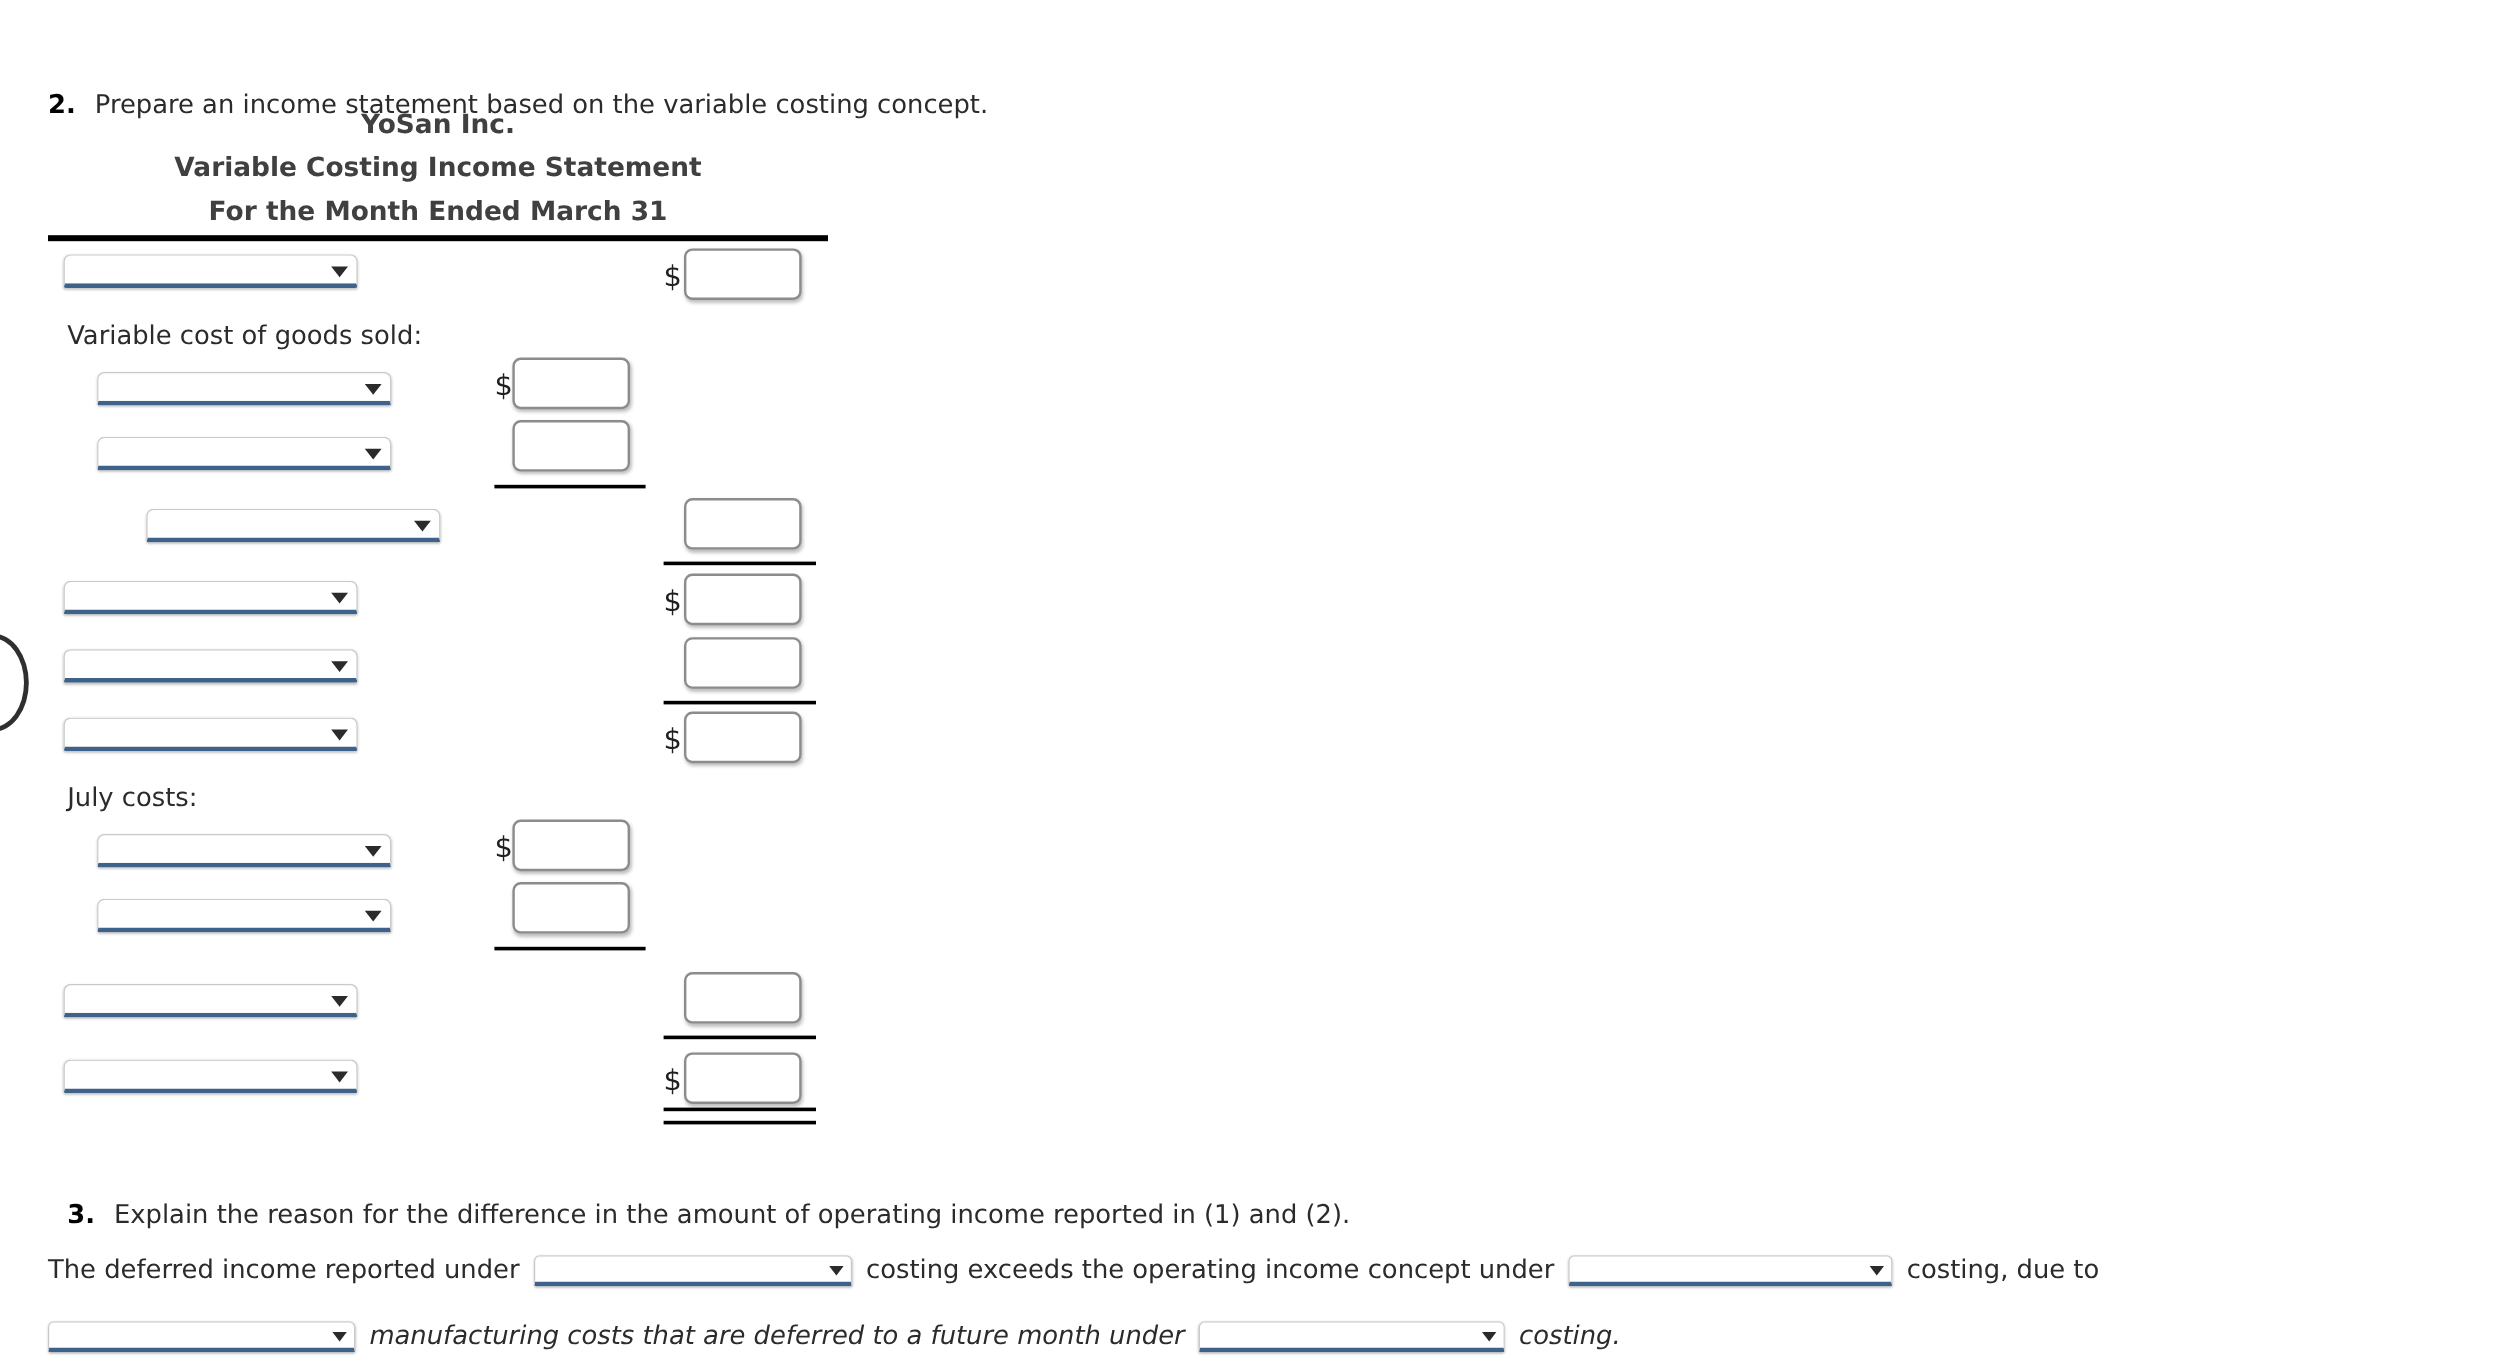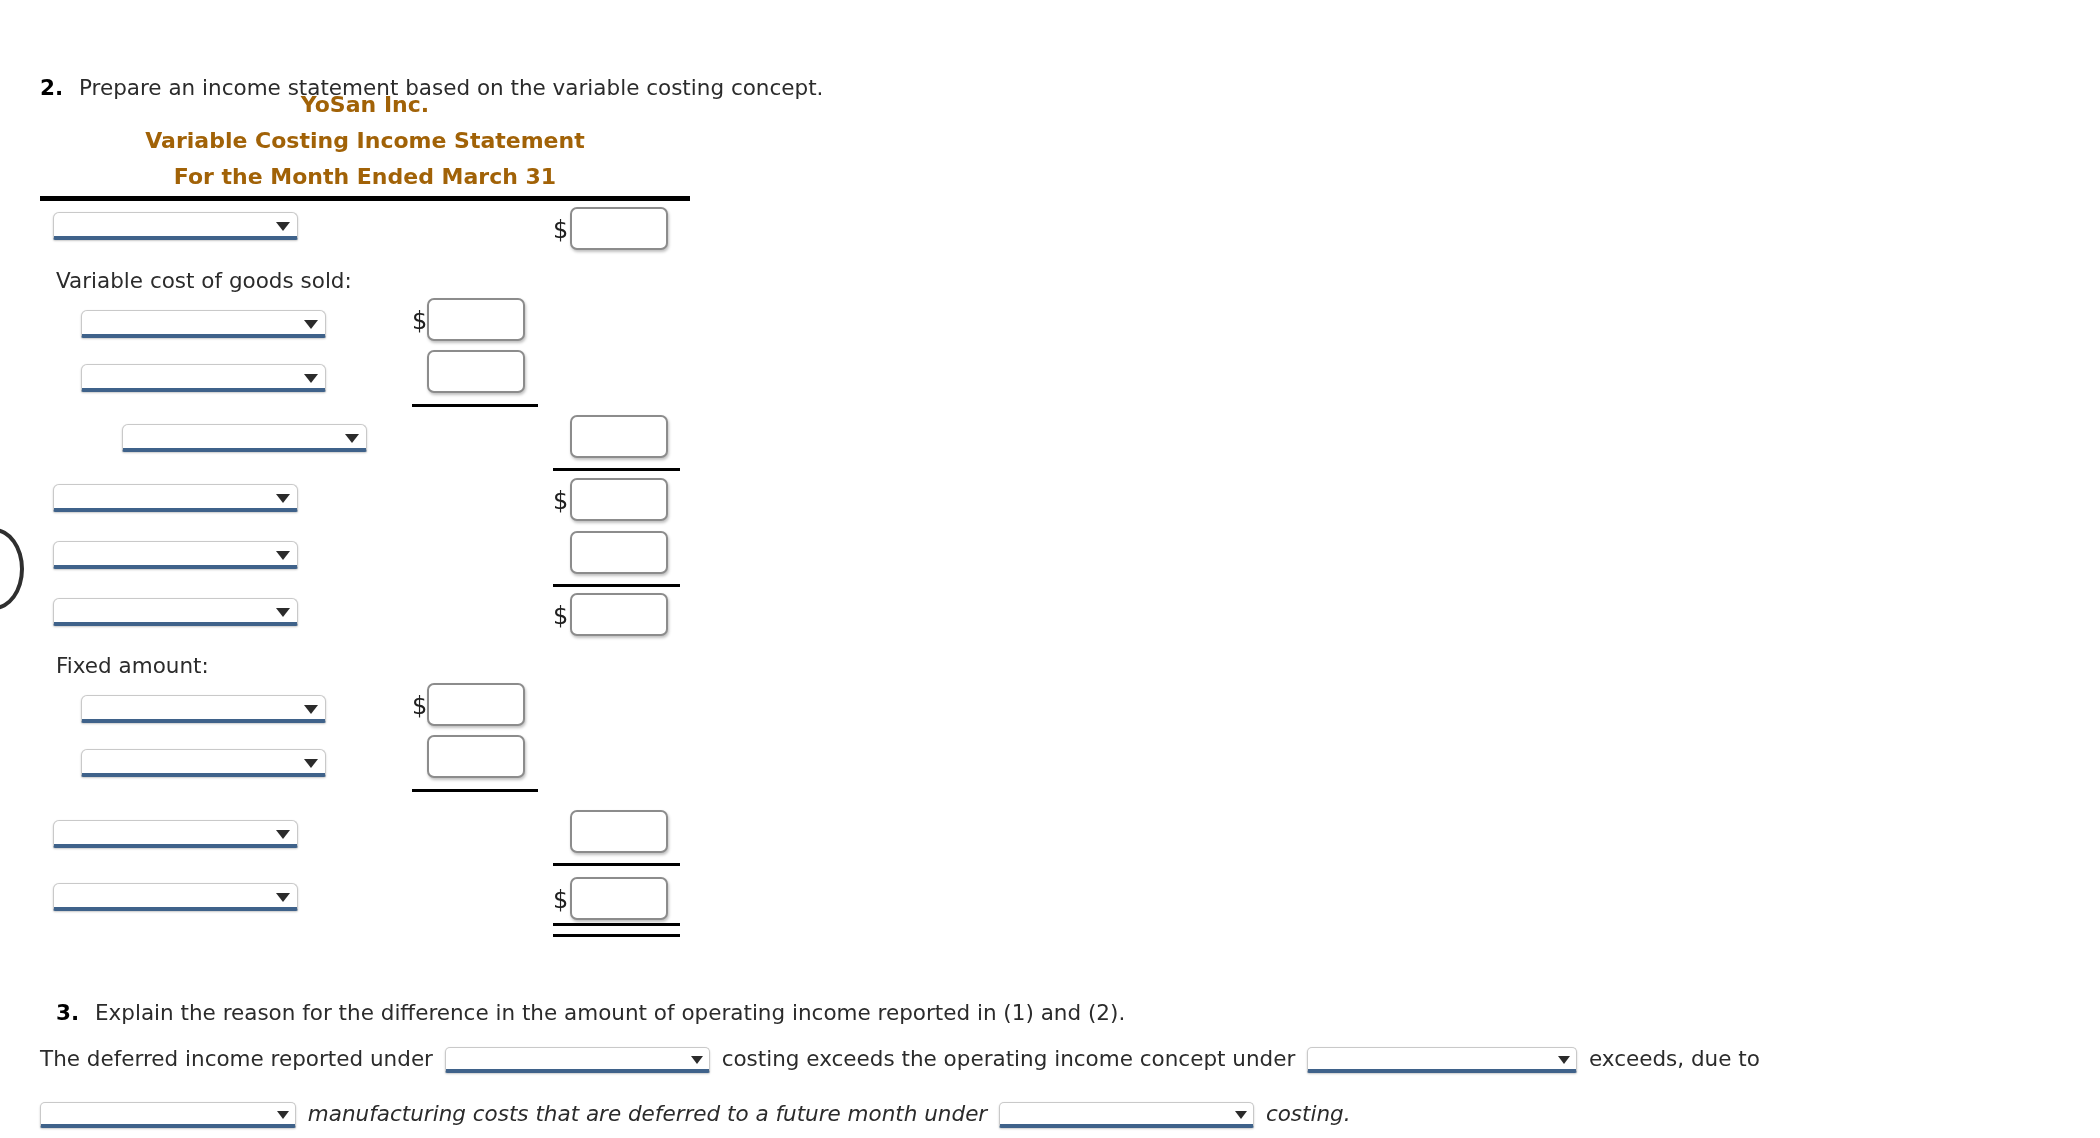--- a/index.html
+++ b/index.html
@@ -30,21 +30,21 @@
   }
 
   
   .stmt-head {
     position: absolute;
     left: 40px;
     width: 650px;
     text-align: center;
     font-weight: bold;
     font-size: 22px;
-    color: #a16207;
+    color: #404040;
     white-space: nowrap;
   }
 
   .thick-rule {
     position: absolute;
     background: #000;
   }
 
   
   .left-arc {
@@ -223,21 +223,21 @@
 
 <div class="sel" style="left:53px; top:598px; width:245px;">
   <span class="sr"></span>
   <span class="caret"></span>
 </div>
 <span class="dollar" style="left:553px; top:604px;">$</span>
 <div class="amt" style="left:570px; top:593px;">
   <span class="sr"></span>
 </div>
 
-<div class="q-line" style="left:56px; top:653px;">Fixed amount:</div>
+<div class="q-line" style="left:56px; top:653px;">July costs:</div>
 
 <div class="sel" style="left:81px; top:695px; width:245px;">
   <span class="sr"></span>
   <span class="caret"></span>
 </div>
 <span class="dollar" style="left:412px; top:694px;">$</span>
 <div class="amt" style="left:427px; top:683px;">
   <span class="sr"></span>
 </div>
 
@@ -278,21 +278,21 @@
   <span>The deferred income reported under</span>
   <span class="sel-inline" style="width:265px;">
     <span class="sr"></span>
     <span class="caret"></span>
   </span>
   <span>costing exceeds the operating income concept under</span>
   <span class="sel-inline" style="width:270px;">
     <span class="sr"></span>
     <span class="caret"></span>
   </span>
-  <span>exceeds, due to</span>
+  <span>costing, due to</span>
 </div>
 
 <div class="q-line" style="left:40px; top:1101px;font-style:italic;">
   <span class="sel-inline" style="width:256px; margin-left:0;">
     <span class="sr"></span>
     <span class="caret"></span>
   </span>
   <span>manufacturing costs that are deferred to a future month under</span>
   <span class="sel-inline" style="width:255px;">
     <span class="sr"></span>

